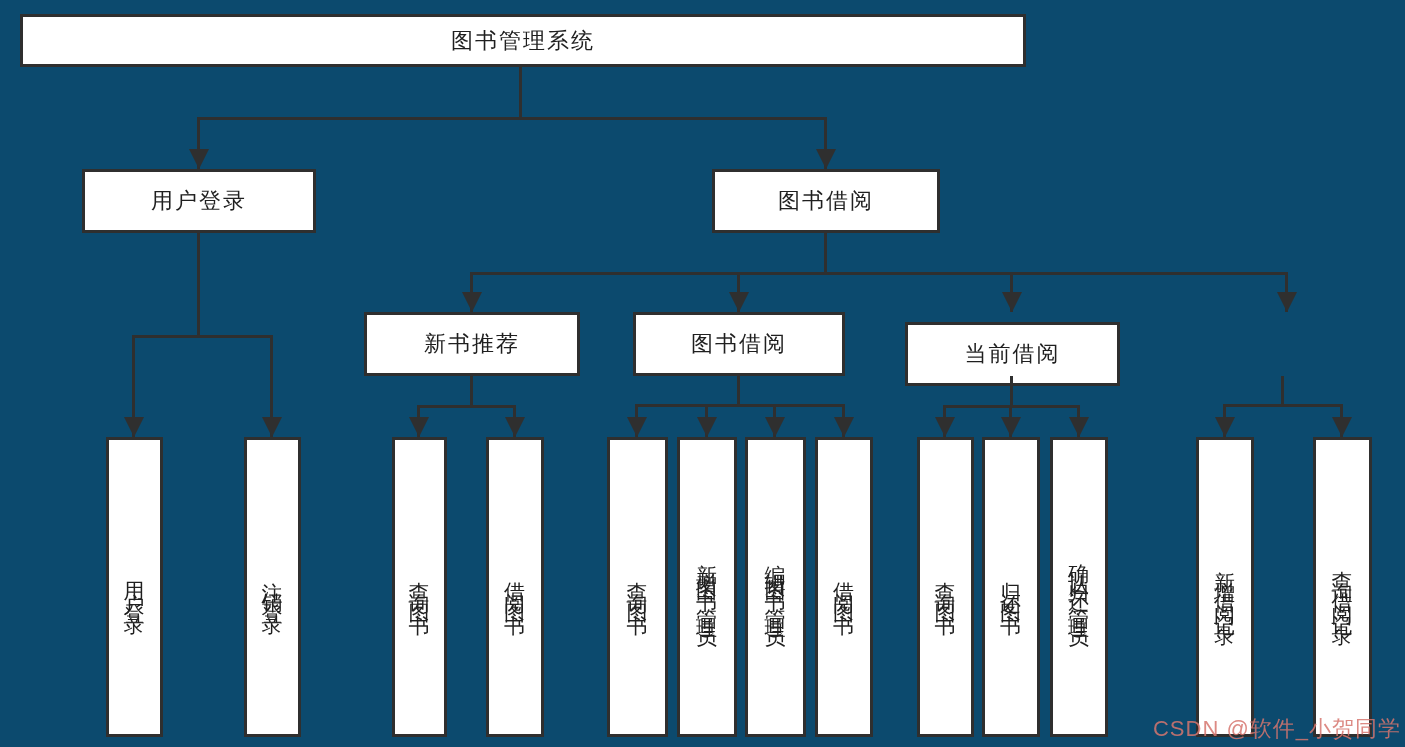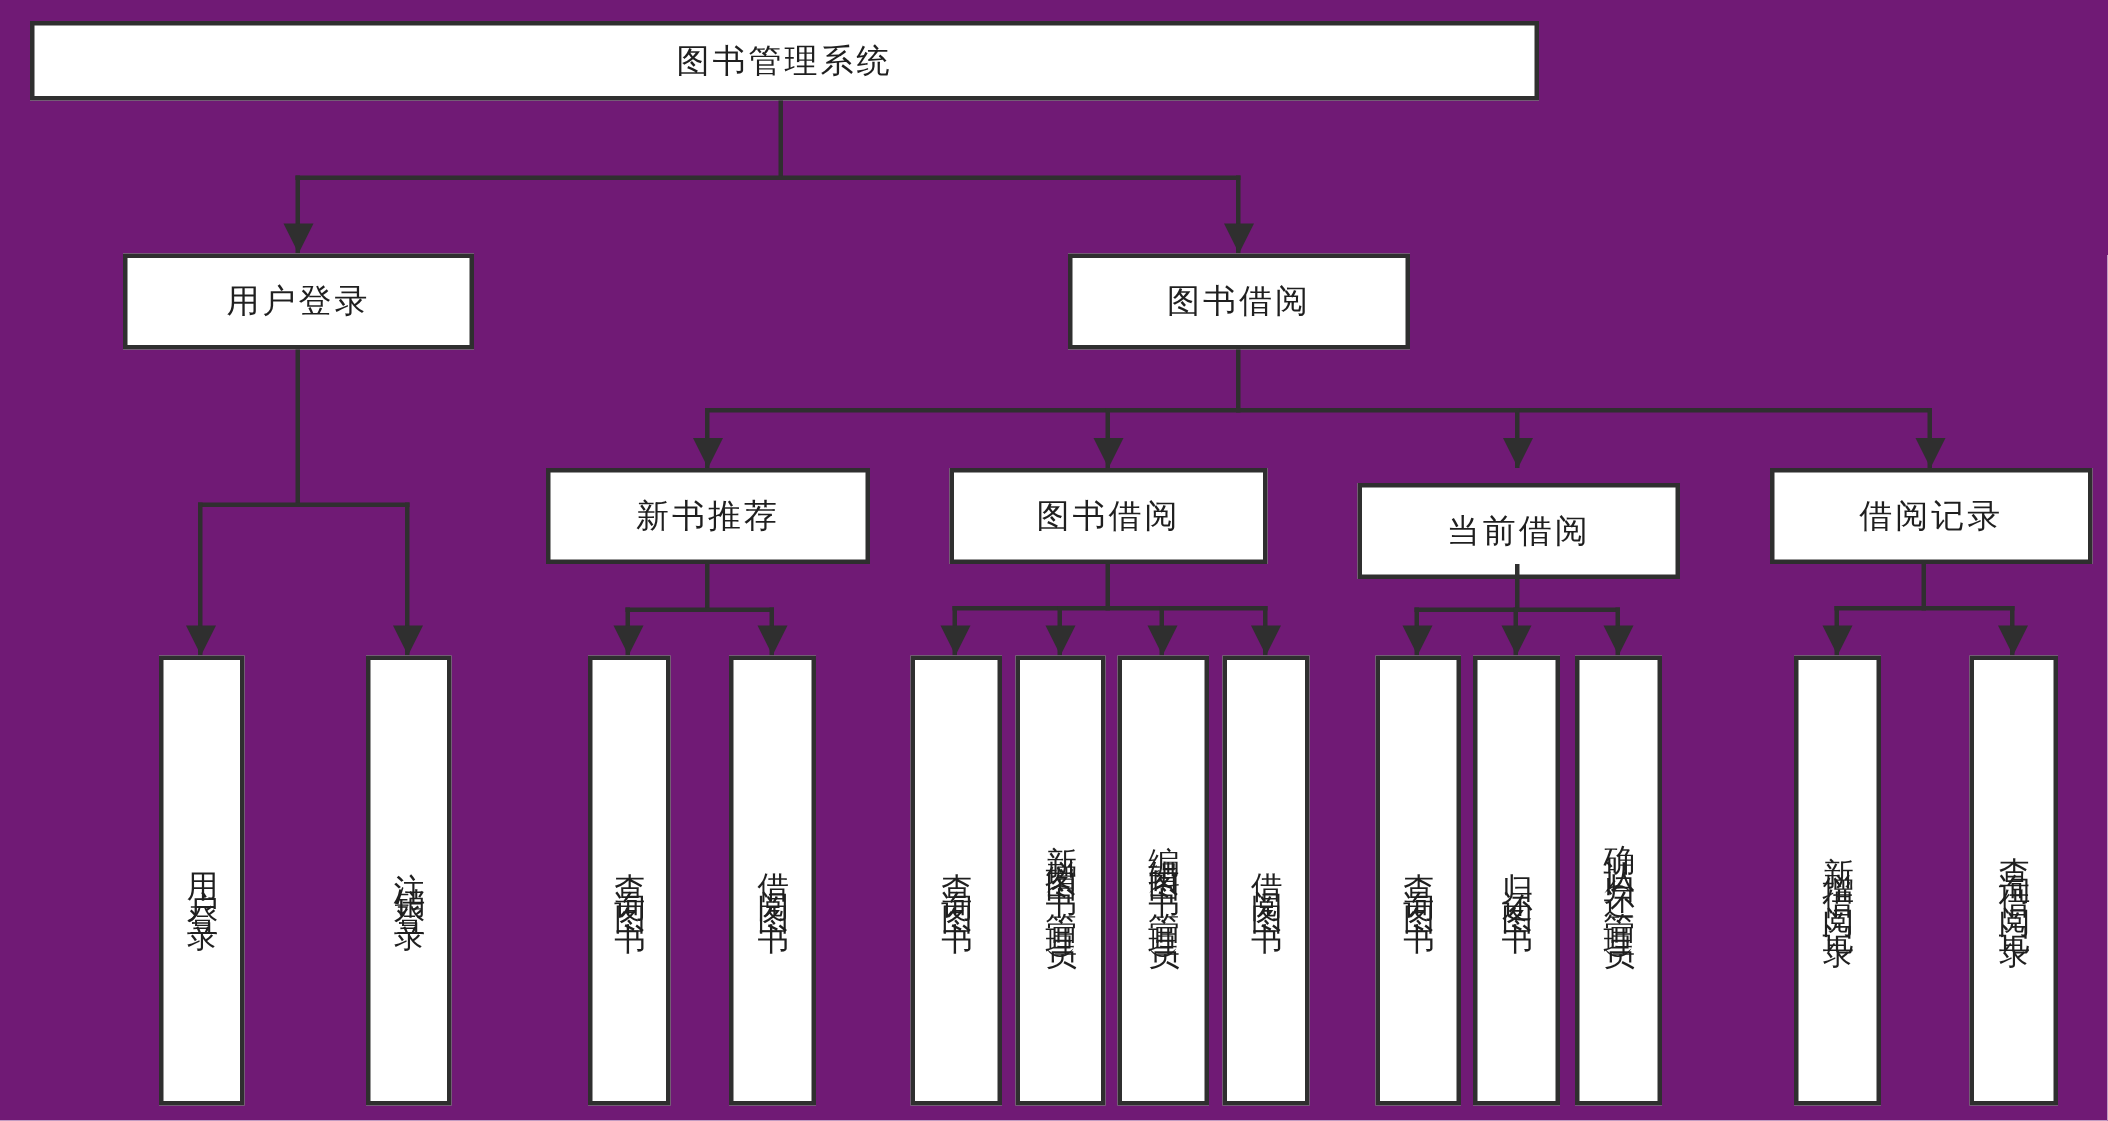--- a/index.html
+++ b/index.html
@@ -1,20 +1,20 @@
 <!DOCTYPE html>
 <html><head>
 <meta charset="utf-8">
 <style>
   html, body { margin: 0; padding: 0; background: #ffffff; }
   #canvas {
     position: relative;
     width: 1405px;
     height: 747px;
-    background: #701a75;
+    background: #0c4a6e;
     font-family: "Liberation Sans", "DejaVu Sans", sans-serif;
     overflow: hidden;
   }
   .box {
     position: absolute;
     box-sizing: border-box;
     border: 3px solid #2f2f2f;
     background: #ffffff;
     display: flex;
     align-items: center;
@@ -91,23 +91,20 @@
 
   <div class="box hbox" style="left:633px; top:312px; width:212px; height:64px;">
     <span>图书借阅</span>
   </div>
   <div class="box hbox" style="left:364px; top:312px; width:216px; height:64px;">
     <span>新书推荐</span>
   </div>
   <div class="box hbox" style="left:905px; top:312px; width:215px; height:64px;margin-top:10px;">
     <span>当前借阅</span>
   </div>
-  <div class="box hbox" style="left:1180px; top:312px; width:215px; height:64px;">
-    <span>借阅记录</span>
-  </div>
 
   <div class="line" style="left:470px; top:376px; width:3px; height:32px;"></div>
   <div class="line" style="left:417px; top:405px; width:99px; height:3px;"></div>
   <div class="line" style="left:417px; top:405px; width:3px; height:32px;"></div>
   <div class="arrow" style="left:409px; top:417px;"></div>
   <div class="line" style="left:513px; top:405px; width:3px; height:32px;"></div>
   <div class="arrow" style="left:505px; top:417px;"></div>
 
   <div class="line" style="left:737px; top:376px; width:3px; height:31px;"></div>
   <div class="line" style="left:635px; top:404px; width:210px; height:3px;"></div>
@@ -173,14 +170,15 @@
     <span>确认归还（管理员）</span>
   </div>
 
   <div class="box vbox" style="left:1196px; top:437px; width:58px; height:300px;">
     <span>新增借阅记录</span>
   </div>
   <div class="box vbox" style="left:1313px; top:437px; width:59px; height:300px;">
     <span>查询借阅记录</span>
   </div>
 
+  <div class="watermark">CSDN @软件_小贺同学</div>
 
 </div>
 
 </body></html>

